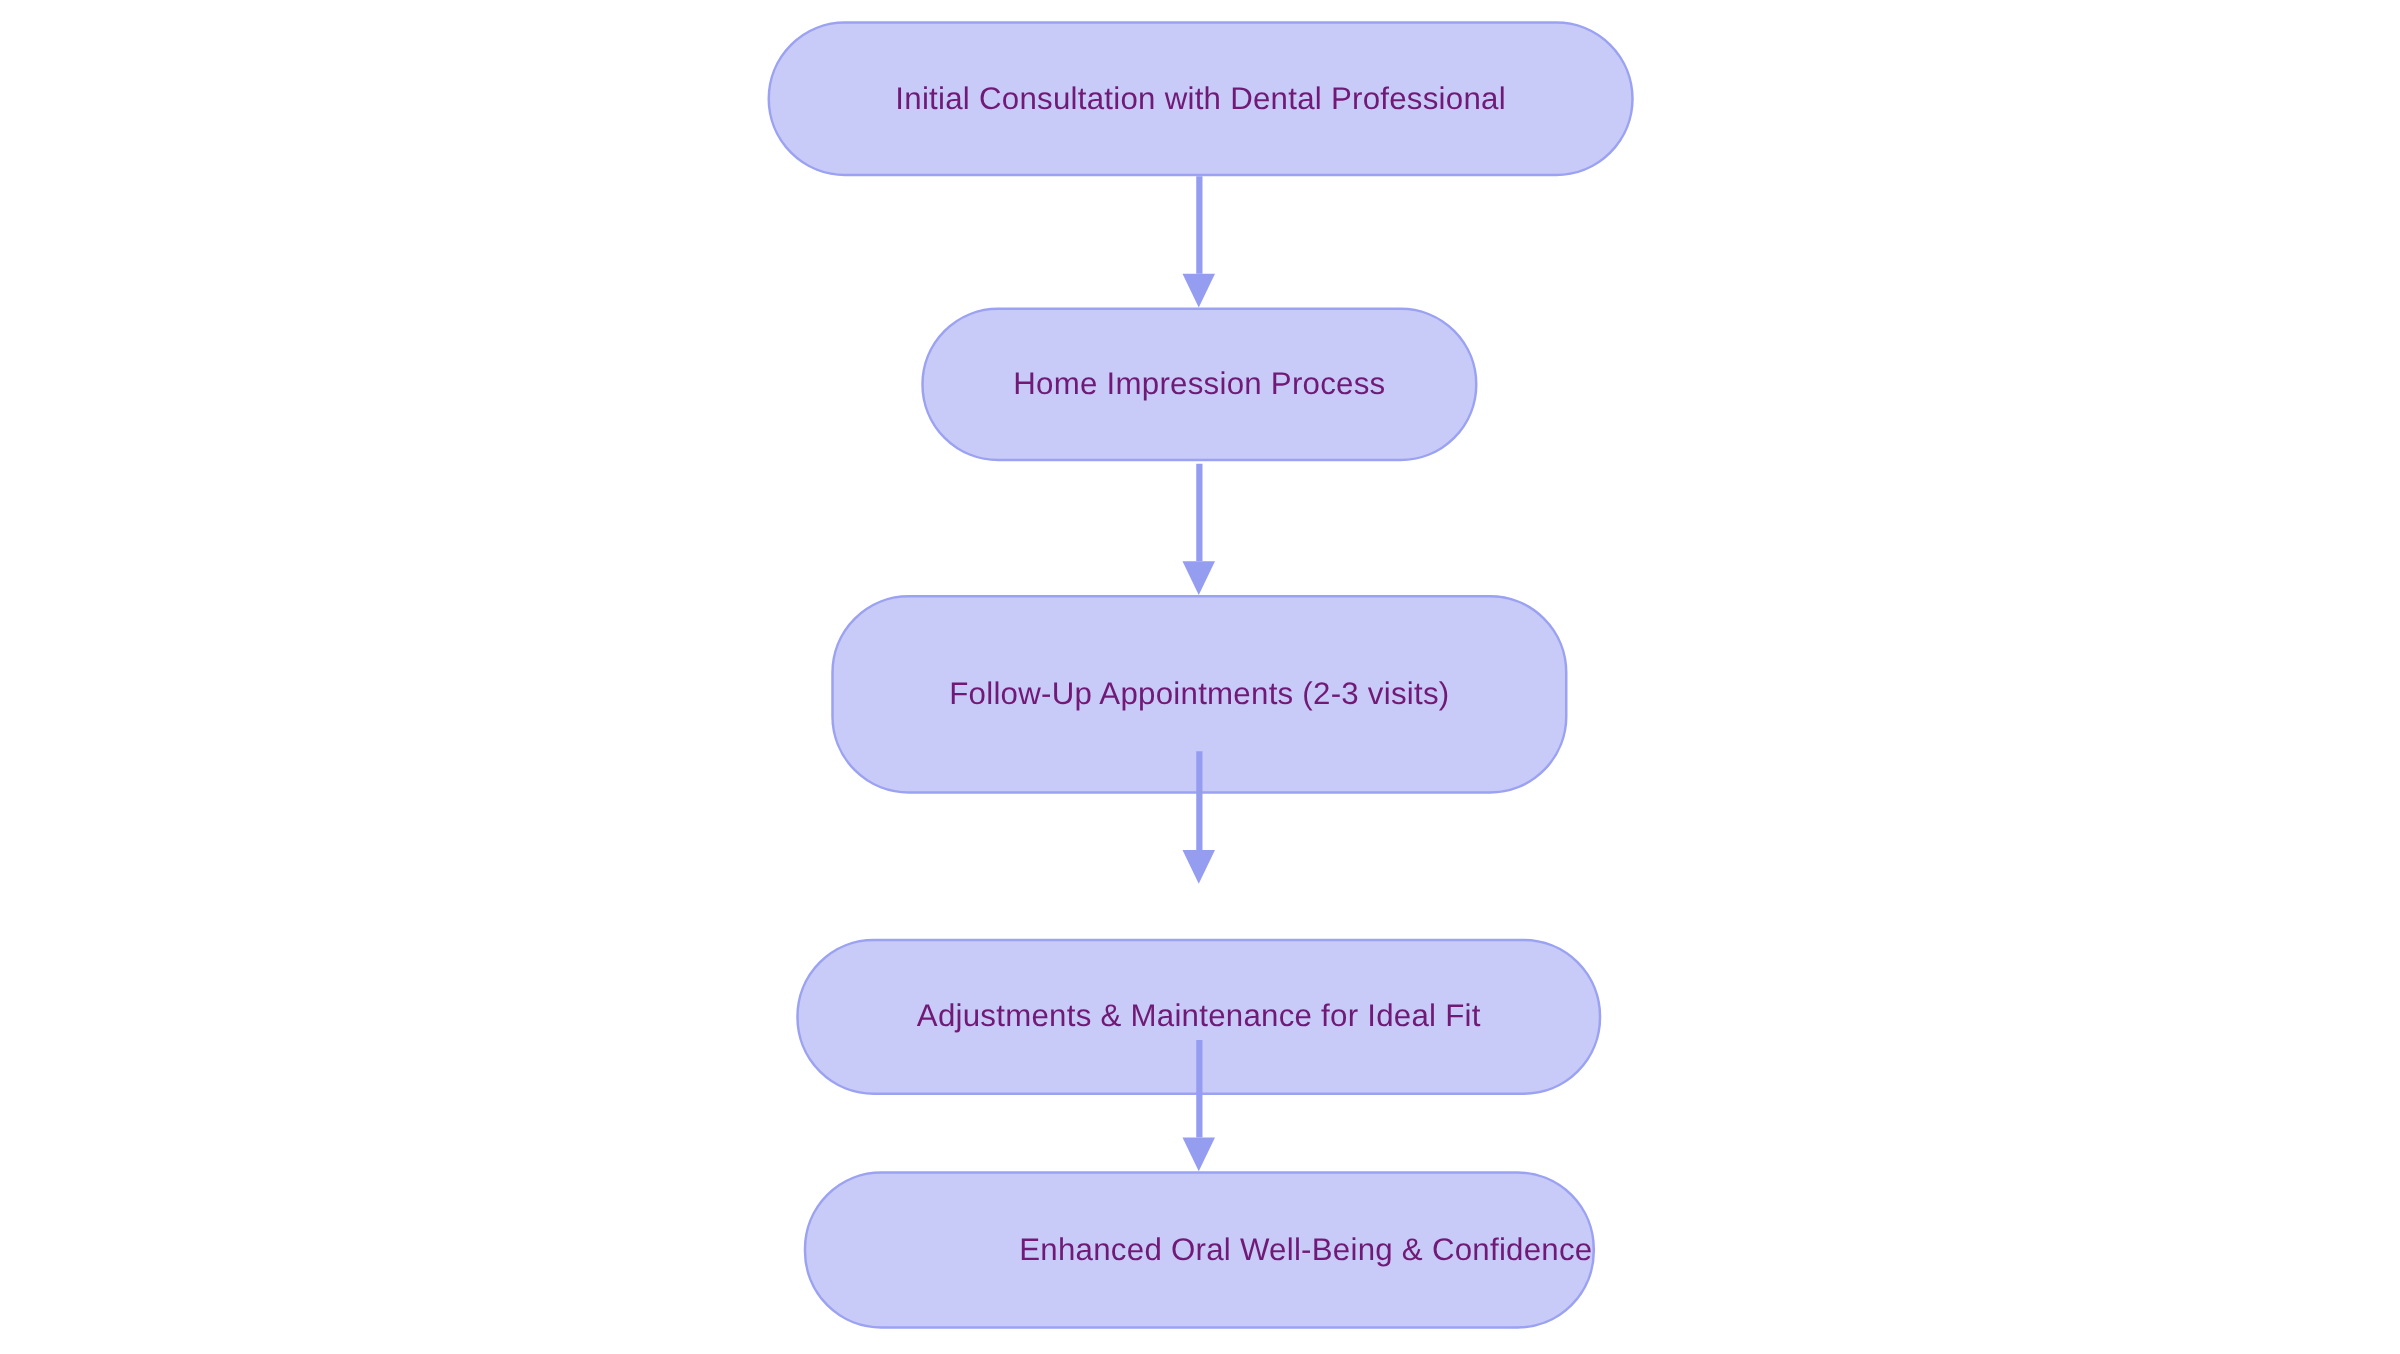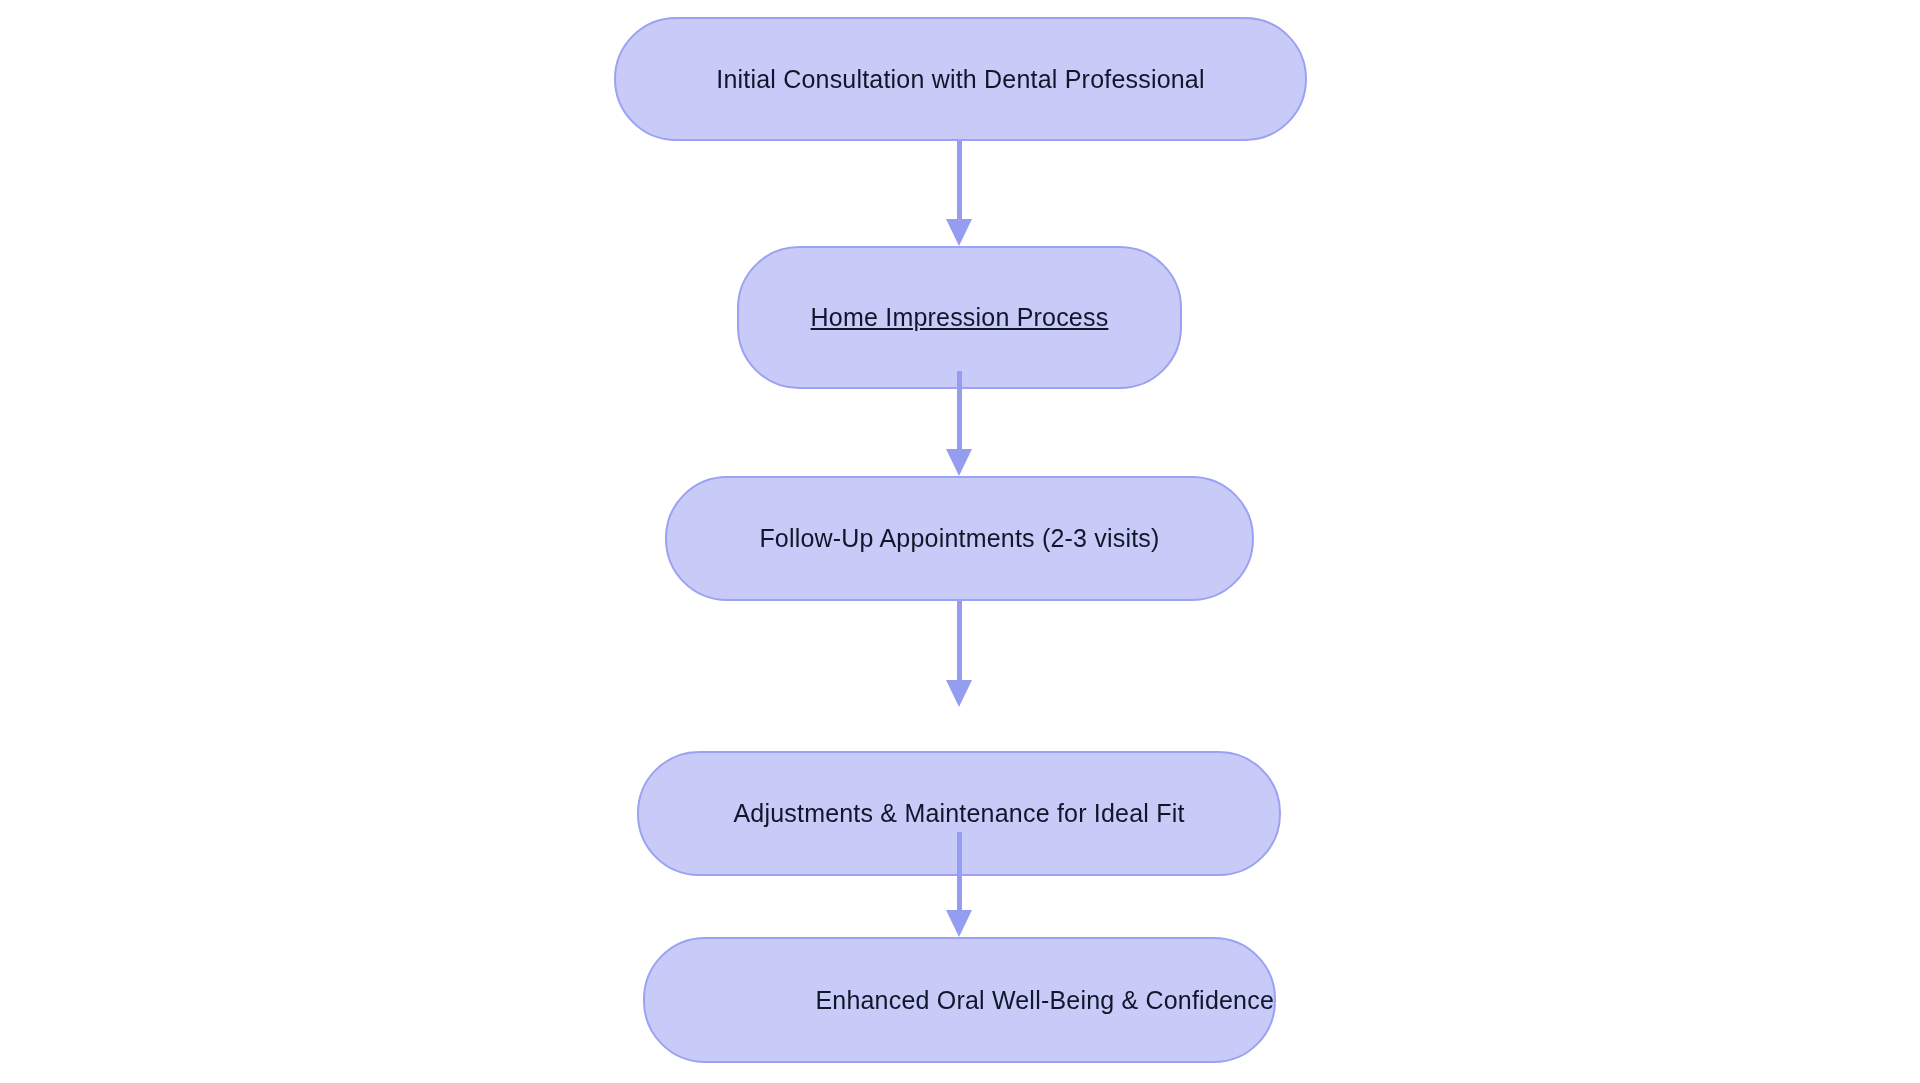--- a/index.html
+++ b/index.html
@@ -18,28 +18,28 @@
   .flow-node {
     position: absolute;
     box-sizing: border-box;
     background: #c8caf8;
     border: 2px solid #9ba2f2;
     border-radius: 62px;
     display: flex;
     align-items: center;
     justify-content: center;
     text-align: center;
-    color: #0f172a;
+    color: #701a75;
     font-size: 25px;
     font-weight: 500;
     letter-spacing: 0.2px;
   }
   .node-1 { left: 614px; top: 17px;  width: 693px; height: 124px; }
-  .node-2 { left: 737px; top: 246px; width: 445px; height: 143px; text-decoration: underline; }
-  .node-3 { left: 665px; top: 476px; width: 589px; height: 125px; }
+  .node-2 { left: 737px; top: 246px; width: 445px; height: 123px; }
+  .node-3 { left: 665px; top: 476px; width: 589px; height: 159px; }
   .node-4 { left: 637px; top: 707px; width: 644px; height: 125px; margin-top: 44px; }
   .node-5 { left: 643px; top: 937px; width: 633px; height: 126px; justify-content: flex-end; }
 
   .arrow {
     position: absolute;
     left: 946px;
     width: 26px;
     display: flex;
     flex-direction: column;
     align-items: center;

